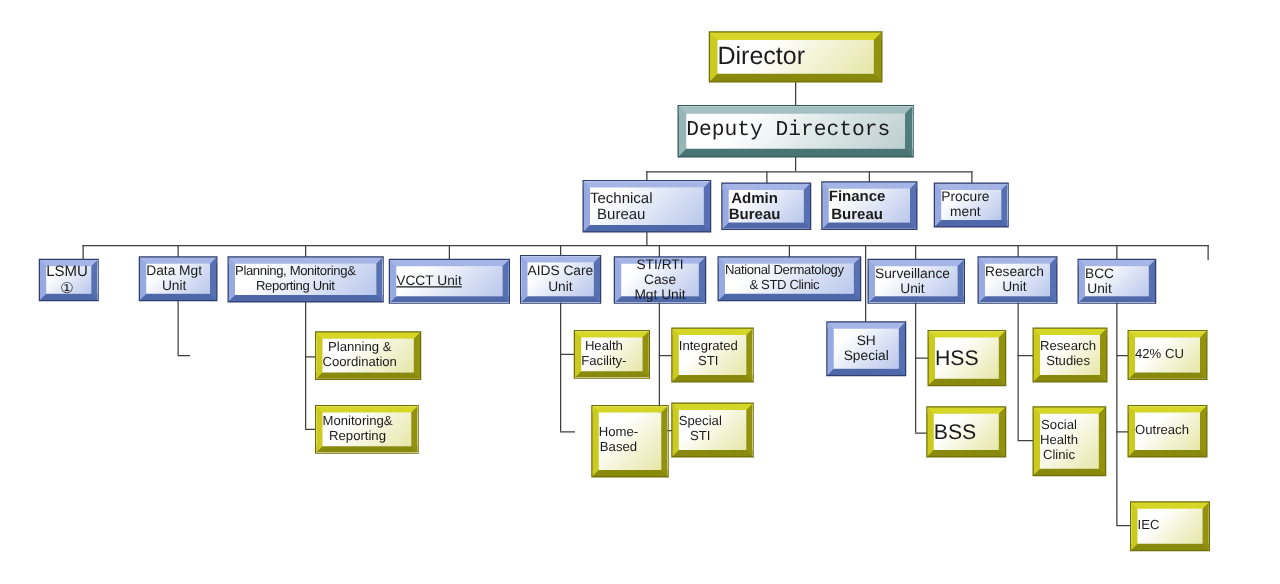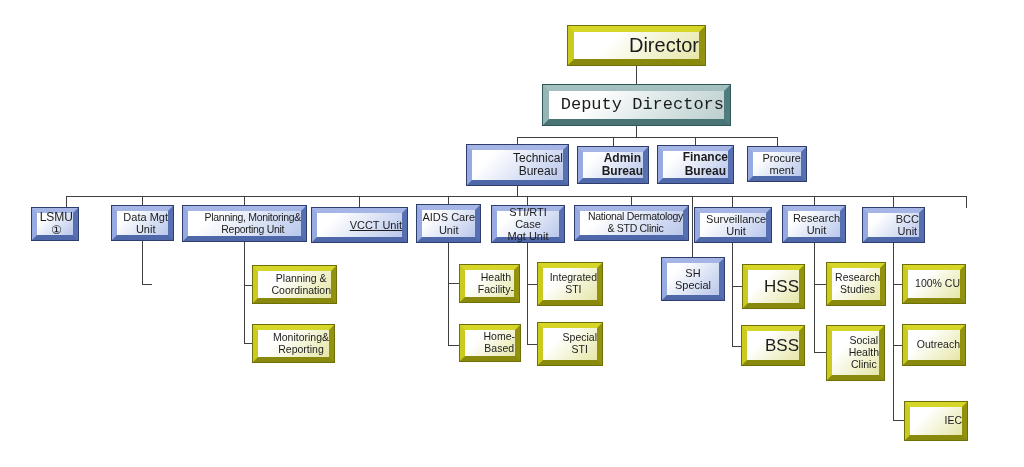--- a/index.html
+++ b/index.html
@@ -1,21 +1,21 @@
 <!DOCTYPE html>
 <html><head>
 <meta charset="utf-8">
 <style>
   html,body{margin:0;padding:0;background:#ffffff;}
   #canvas{
     position:relative;width:1024px;height:467px;background:#ffffff;overflow:hidden;
     font-family:"Liberation Sans","DejaVu Sans",sans-serif;color:#1c1c1c;
   }
   .node{
-    position:absolute;box-sizing:border-box;display:flex;align-items:center;justify-content:flex-end;
+    position:absolute;box-sizing:border-box;display:flex;align-items:center;justify-content:flex-start;
     text-align:center;border:5px solid;line-height:1.12;
   }
   .node span{white-space:pre-line;display:block;}
   
   .blue{
     border-color:#a4b5e6 #5670b2 #4f68aa #97abe2;
     background:linear-gradient(135deg,#ffffff 20%,#dfe6f6 55%,#b9c7ec 100%);
     box-shadow:0 0 0 1px #2e3d6b;
     font-size:11px;
   }
@@ -172,21 +172,21 @@
 Coordination</span>
     </div>
   <div class="node yellow" style="left:253px;top:325px;width:81px;height:37px">
       <span>Monitoring&amp;
 Reporting</span>
     </div>
   <div class="node yellow" style="left:460px;top:265px;width:59px;height:37px">
       <span>Health
 Facility-</span>
     </div>
-  <div class="node yellow" style="left:460px;top:325px;width:60px;height:36px">
+  <div class="node yellow" style="left:474px;top:325px;width:60px;height:56px">
       <span>Home-
 Based</span>
     </div>
   <div class="node yellow" style="left:538px;top:263px;width:64px;height:42px">
       <span>Integrated
 STI</span>
     </div>
   <div class="node yellow" style="left:538px;top:323px;width:64px;height:42px">
       <span>Special
 STI</span>
@@ -200,21 +200,21 @@
   <div class="node yellow" style="left:827px;top:263px;width:58px;height:42px">
       <span>Research
 Studies</span>
     </div>
   <div class="node yellow" style="left:827px;top:326px;width:57px;height:54px">
       <span>Social
 Health
 Clinic</span>
     </div>
   <div class="node yellow" style="left:903px;top:265px;width:62px;height:38px">
-      <span>100% CU</span>
+      <span>42% CU</span>
     </div>
   <div class="node yellow" style="left:903px;top:325px;width:62px;height:40px">
       <span>Outreach</span>
     </div>
   <div class="node yellow" style="left:905px;top:402px;width:62px;height:38px">
       <span>IEC</span>
     </div>
 
 </div>
 

